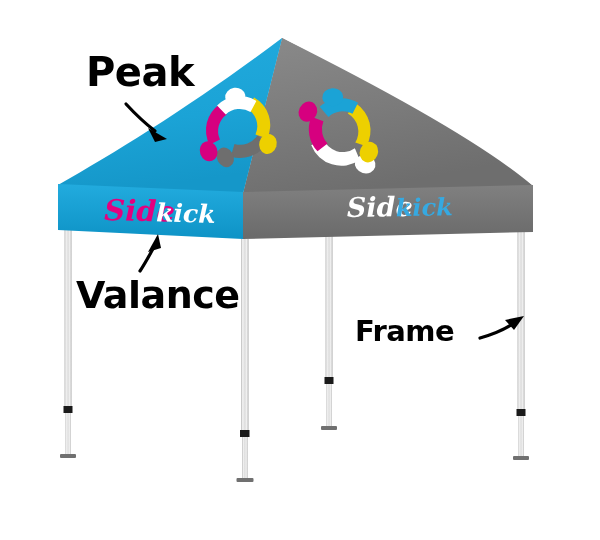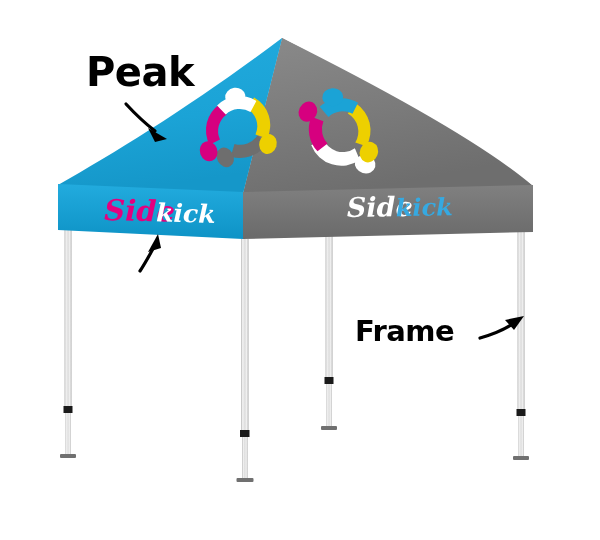--- a/index.html
+++ b/index.html
@@ -201,16 +201,17 @@
 
       <g>
         <path d="M480,338 C494,334 503,330 511,325" stroke="#000000" stroke-width="3.2" fill="none" stroke-linecap="round"></path>
         <path d="M524,316 L505,320 L514,330 Z" fill="#000000"></path>
       </g>
     </g>
   </svg>
 
   <div class="callout-label" id="label-peak">Peak</div>
 
+  <div class="callout-label" id="label-valance">Valance</div>
 
   <div class="callout-label" id="label-frame">Frame</div>
 
 </div>
 
 </body></html>

